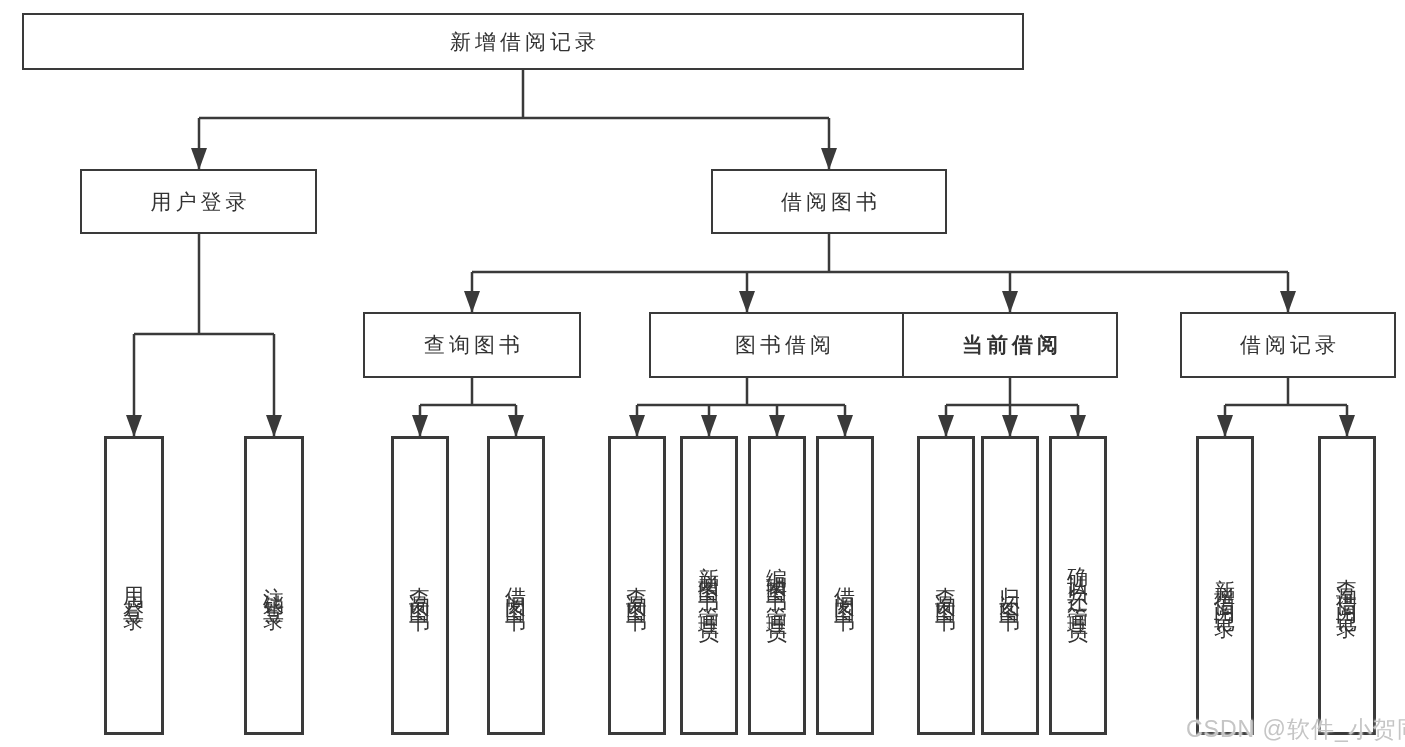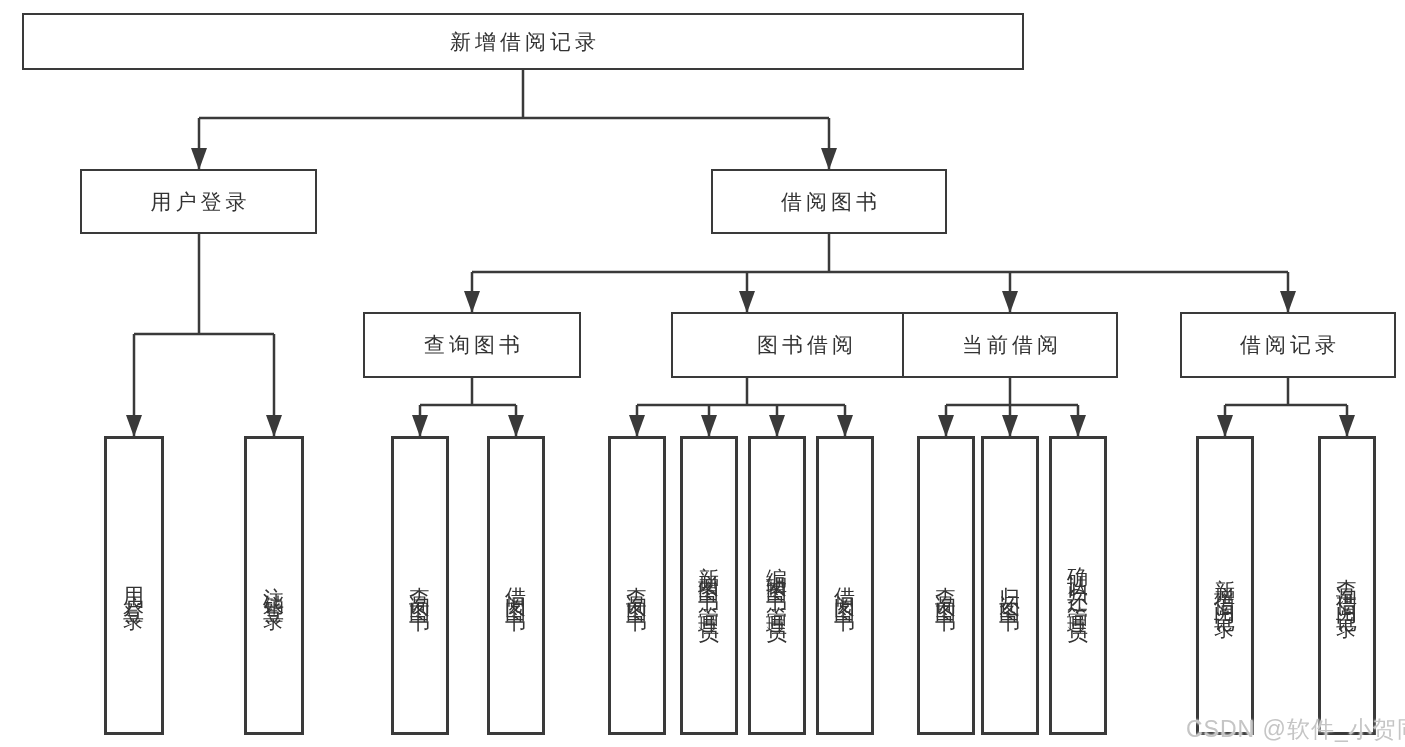--- a/index.html
+++ b/index.html
@@ -52,22 +52,22 @@
     white-space: nowrap;
     color: #333333;
   }
   
   #node-root   { left: 22px;  top: 13px;  width: 1002px; height: 57px; }
   
   #node-l2-0   { left: 80px;  top: 169px; width: 237px; height: 65px; }
   #node-l2-1   { left: 711px; top: 169px; width: 236px; height: 65px; }
   
   #node-l3-0   { left: 363px;  top: 312px; width: 218px; height: 66px; }
-  #node-l3-1   { left: 671px;  top: 312px; width: 268px; height: 66px; }
-  #node-l3-2   { left: 902px;  top: 312px; width: 216px; height: 66px; }
+  #node-l3-1   { left: 649px;  top: 312px; width: 268px; height: 66px; }
+  #node-l3-2   { left: 902px;  top: 312px; width: 216px; height: 66px; font-weight: bold; }
   #node-l3-3   { left: 1180px; top: 312px; width: 216px; height: 66px; }
   
   .leaf { top: 436px; height: 299px; width: 58px; }
   #leaf-0  { left: 104px; width: 60px; }
   #leaf-1  { left: 244px; width: 60px; }
   #leaf-2  { left: 391px; }
   #leaf-3  { left: 487px; }
   #leaf-4  { left: 608px; }
   #leaf-5  { left: 680px; }
   #leaf-6  { left: 748px; }

